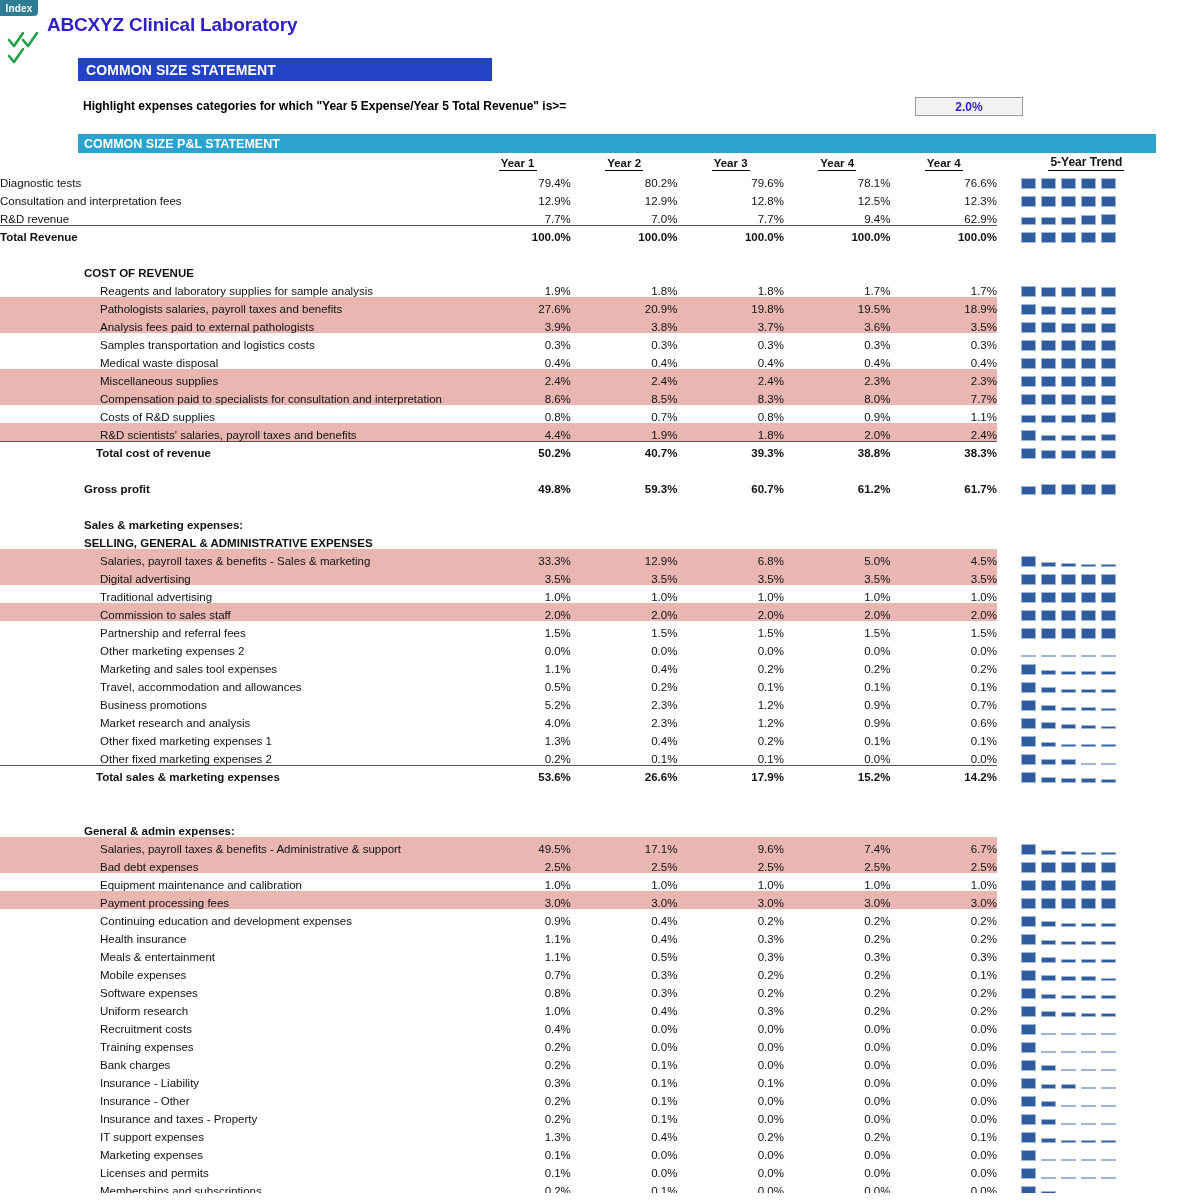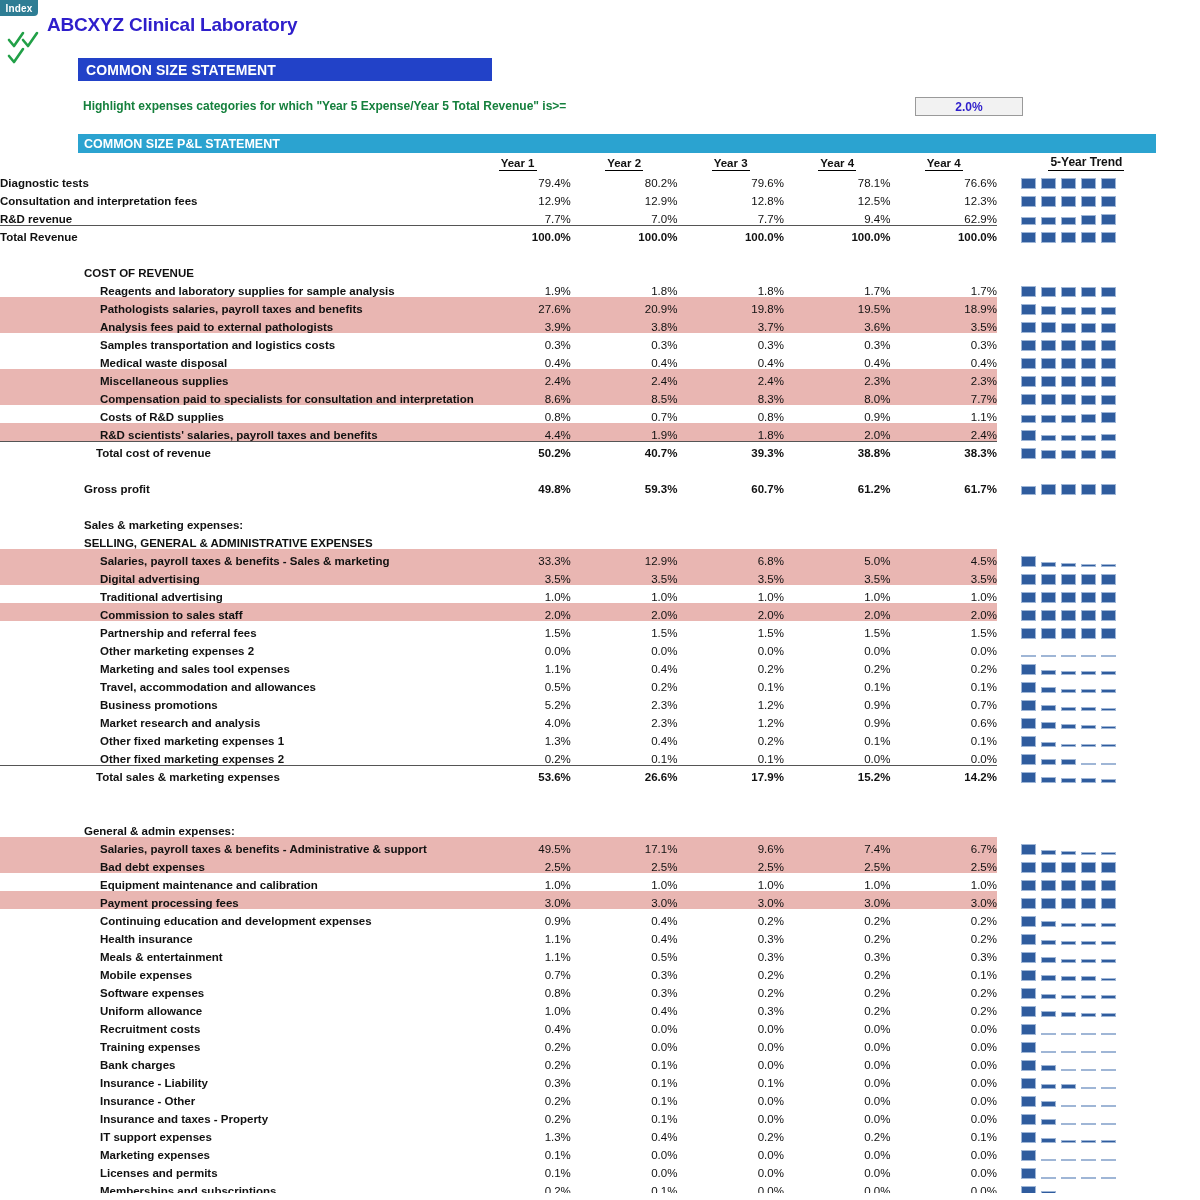--- a/index.html
+++ b/index.html
@@ -31,21 +31,21 @@
   .banner{
     position:absolute;left:78px;top:58px;width:414px;height:23px;
     background:#2242c8;color:#ffffff;
     font-size:14px;font-weight:bold;display:flex;align-items:center;
     padding-left:8px;box-sizing:border-box;letter-spacing:.1px;
   }
 
   
   .instruction{
     position:absolute;left:83px;top:99px;
-    font-size:12px;font-weight:bold;color:#15803d;white-space:nowrap;
+    font-size:12px;font-weight:bold;color:#000000;white-space:nowrap;
   }
   
   .threshold-box{
     position:absolute;left:915px;top:97px;width:108px;height:19px;
     background:#f2f2f2;border:1px solid #9a9a9a;
     display:flex;align-items:center;justify-content:center;
     font-size:12px;font-weight:bold;color:#2e1ecb;box-sizing:border-box;
   }
 
   
@@ -62,21 +62,21 @@
 
   col.c-label{width:462px;}
   col.c-yr{width:106px;}
   col.c-gap{width:24px;}
   col.c-spark{width:130px;}
   col.c-pad{width:48px;}
 
   tr.r{height:18px;}
   tr.r.spacer{height:18px;}
 
-  td.label{padding-left:84px;white-space:nowrap;font-weight:bold;}
+  td.label{padding-left:84px;white-space:nowrap;}
   td.label.indent{padding-left:100px;}
   td.label.bold{font-weight:bold;}
   td.label.total{padding-left:96px;font-weight:bold;}
   td.label.head{padding-left:84px;font-weight:bold;}
 
   td.num{text-align:right;padding-right:4px;white-space:nowrap;}
   td.num.bold{font-weight:bold;}
 
   
   td.colhead{
@@ -956,21 +956,21 @@
                 <div class="sbar" style="height: 11px;"></div>
                 <div class="sbar" style="height: 5.4px;"></div>
                 <div class="sbar" style="height: 4.3px;"></div>
                 <div class="sbar" style="height: 4.3px;"></div>
                 <div class="sbar" style="height: 4.3px;"></div>
               </div>
             </td>
             <td></td>
           </tr>
           <tr class="r">
-            <td class="label indent">Uniform allowance</td>
+            <td class="label indent">Uniform research</td>
             <td class="num">1.0%</td>
             <td class="num">0.4%</td>
             <td class="num">0.3%</td>
             <td class="num">0.2%</td>
             <td class="num">0.2%</td>
             <td></td>
             <td class="spark">
               <div class="spark-wrap">
                 <div class="sbar" style="height: 11px;"></div>
                 <div class="sbar" style="height: 5.6px;"></div>

